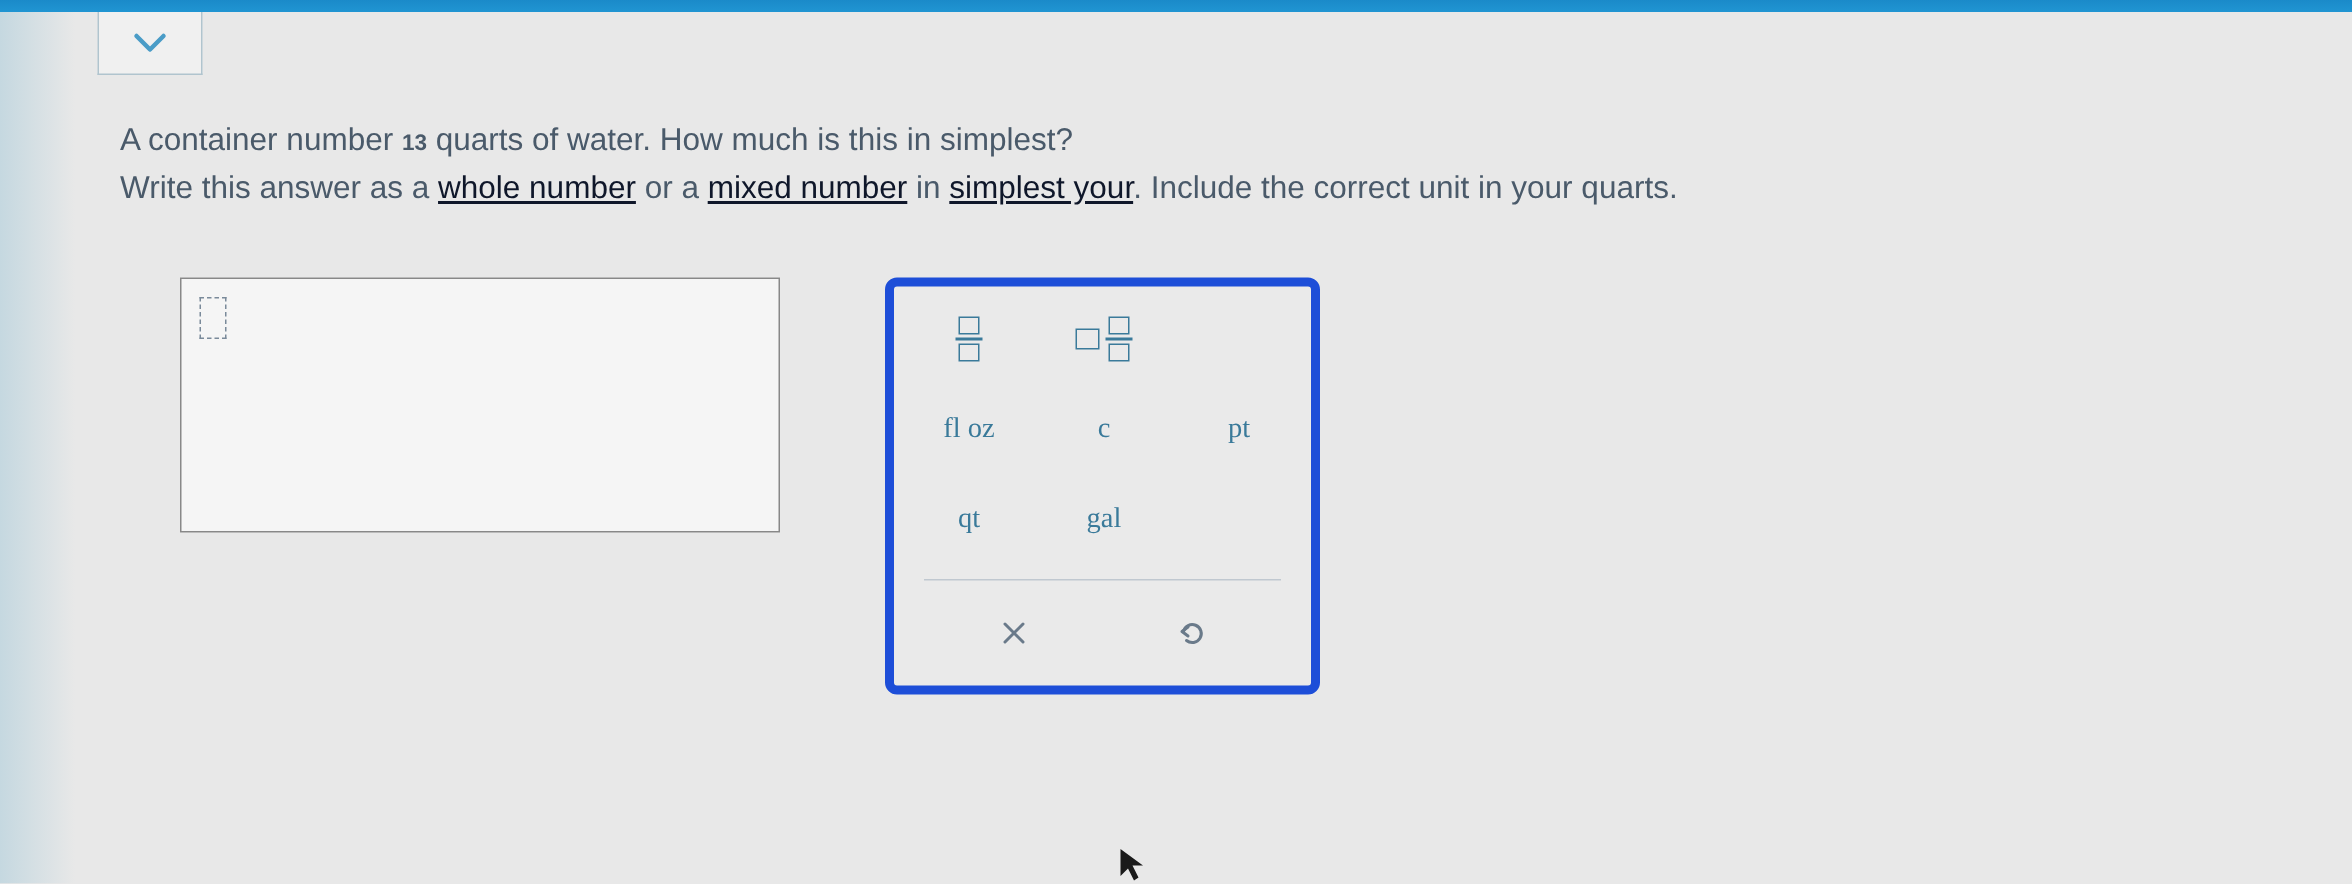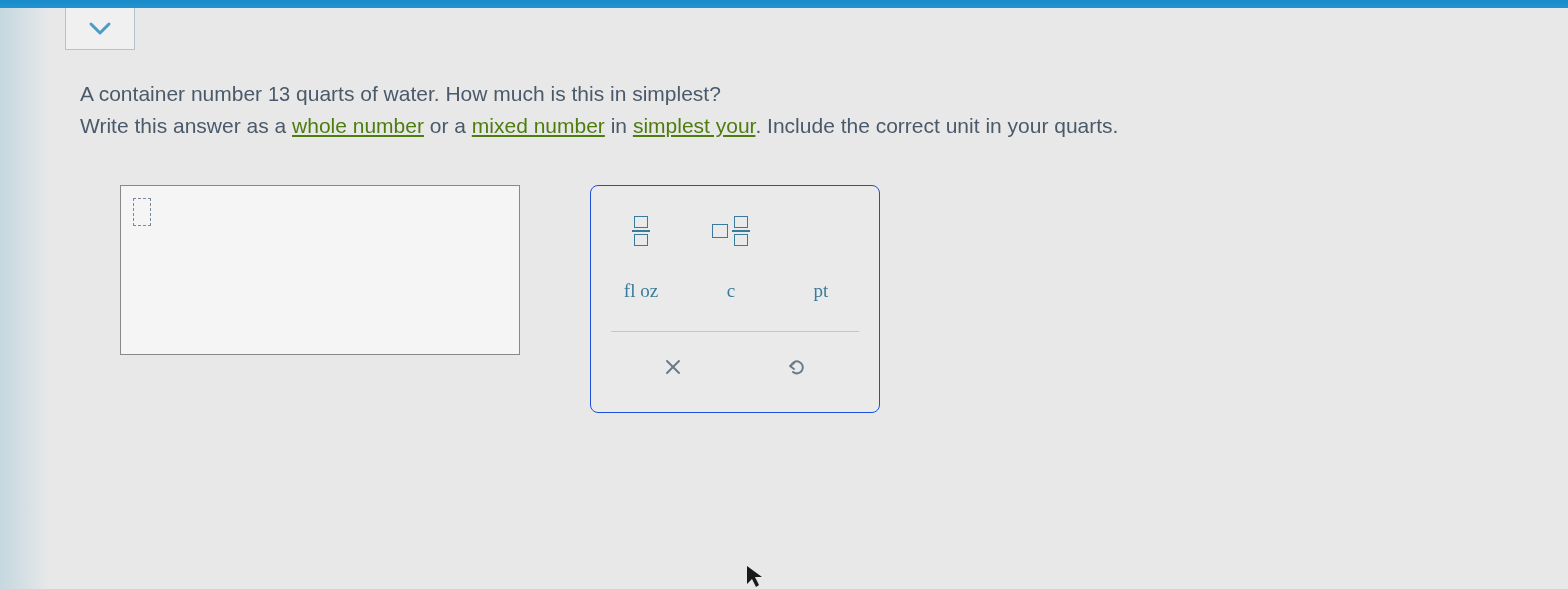--- a/index.html
+++ b/index.html
@@ -46,24 +46,25 @@
       position: absolute;
       top: 78px;
       left: 80px;
       right: 40px;
       color: #4a5a6a;
       font-size: 21px;
       line-height: 1.5;
     }
     .highlight-number {
       color: #4a5a6a;
-      font-size: 20px;
+      font-size: 15px;
+      font-weight: bold;
     }
     .link-text {
-      color: #4d7c0f;
+      color: #0f172a;
       text-decoration: underline;
       cursor: pointer;
     }
     .answer-box {
       position: absolute;
       top: 185px;
       left: 120px;
       width: 400px;
       height: 170px;
       background: #f5f5f5;
@@ -75,24 +76,24 @@
       width: 18px;
       height: 28px;
       border: 1px dashed #7a8a9a;
       vertical-align: top;
     }
     .tool-panel {
       position: absolute;
       top: 185px;
       left: 590px;
       width: 290px;
-      border: 1px solid #1d4ed8;
+      border: 6px solid #1d4ed8;
       border-radius: 8px;
       background: #eaeaea;
-      padding: 25px 20px;
+      padding: 15px 20px;
     }
     .tool-row {
       display: flex;
       align-items: center;
       margin-bottom: 20px;
       gap: 30px;
     }
     .tool-row:last-child {
       margin-bottom: 5px;
     }
@@ -205,20 +206,24 @@
       </div>
     </div>
   </div>
 
   <div class="tool-row">
     <div class="tool-btn">fl oz</div>
     <div class="tool-btn">c</div>
     <div class="tool-btn">pt</div>
   </div>
 
+  <div class="tool-row">
+    <div class="tool-btn">qt</div>
+    <div class="tool-btn">gal</div>
+  </div>
 
   <hr class="divider-line">
 
   <div class="action-row">
     <div class="action-btn">
       <svg width="18" height="18" viewBox="0 0 18 18">
         <line x1="3" y1="3" x2="15" y2="15" stroke="#6a7a8a" stroke-width="2" stroke-linecap="round"></line>
         <line x1="15" y1="3" x2="3" y2="15" stroke="#6a7a8a" stroke-width="2" stroke-linecap="round"></line>
       </svg>
     </div>

